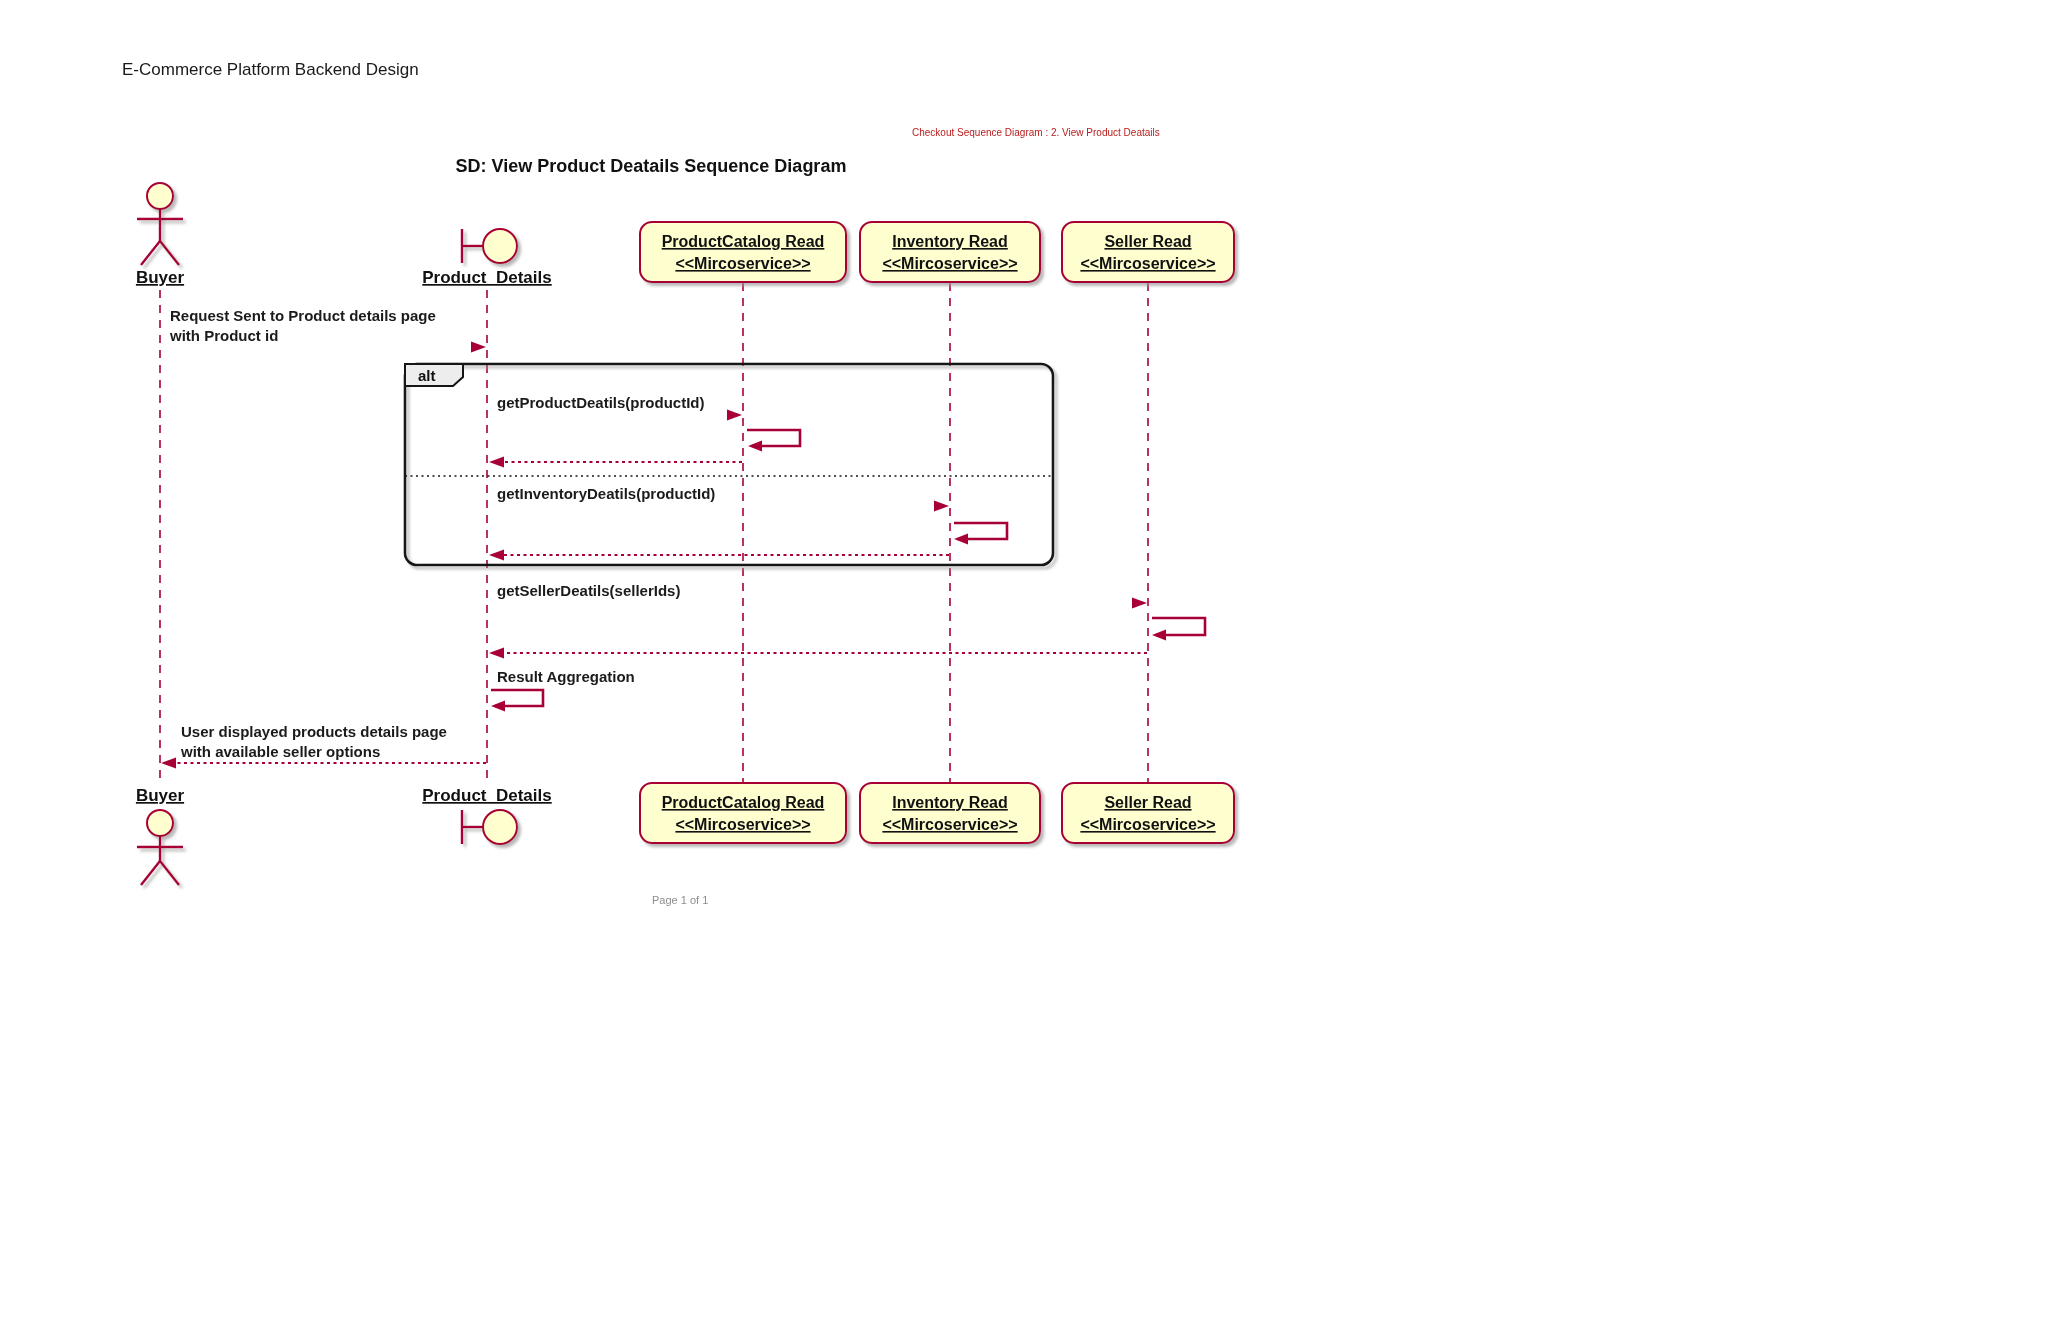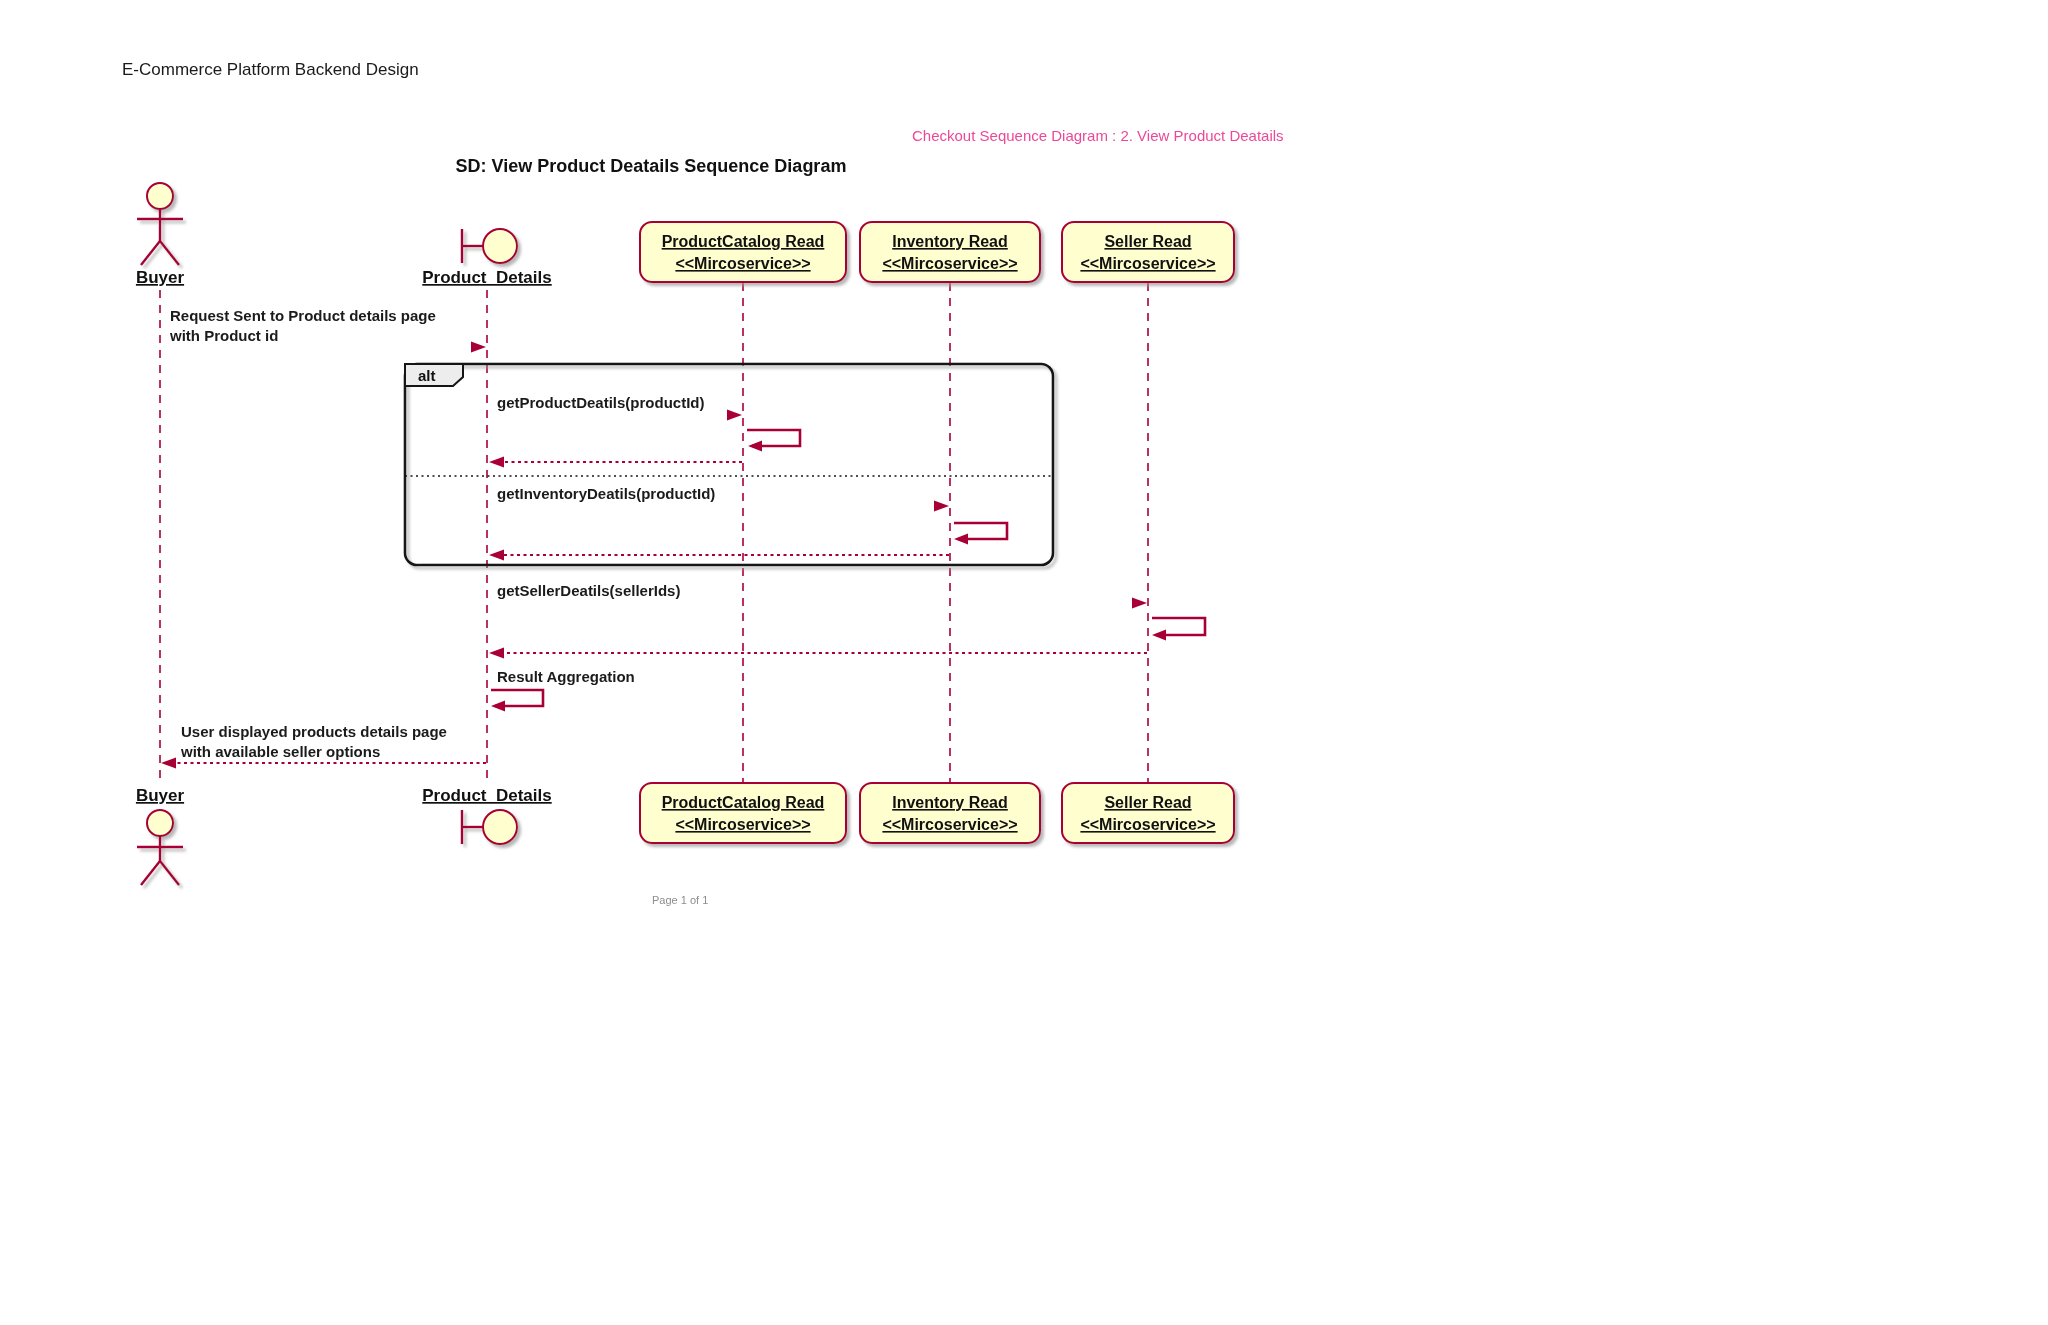--- a/index.html
+++ b/index.html
@@ -1,20 +1,20 @@
 <!DOCTYPE html>
 <html><head>
 <meta charset="utf-8">
 <style>
   html,body{margin:0;padding:0;background:#ffffff;}
   body{width:2048px;height:1325px;font-family:"Liberation Sans",sans-serif;}
   #screen{position:relative;width:2048px;height:997px;background:#ffffff;overflow:hidden;border-radius:25px;}
   .abs{position:absolute;}
   .page-title{left:122px;top:60px;font-size:17px;color:#1a1a1a;white-space:nowrap;}
-  .header-note{left:912px;top:127px;font-size:15px;color:#ec4899;white-space:nowrap;}
+  .header-note{left:912px;top:127px;font-size:10px;color:#b91c1c;white-space:nowrap;}
   .footer-note{left:652px;top:894px;font-size:11px;color:#8d8d8d;white-space:nowrap;}
   svg text{font-family:"Liberation Sans","DejaVu Sans",sans-serif;}
   .t-title{font-size:18px;font-weight:bold;fill:#111;}
   .t-pname{font-size:17px;font-weight:bold;fill:#111;text-decoration:underline;}
   .t-box{font-size:16px;font-weight:bold;fill:#111;text-decoration:underline;}
   .t-msg{font-size:15px;font-weight:bold;fill:#1b1b1b;}
   .t-alt{font-size:15px;font-weight:bold;fill:#111;}
   .shape{fill:#FEFECE;stroke:#A80036;stroke-width:2;}
   .fig{stroke:#A80036;stroke-width:2.4;fill:none;}
   .msgline{stroke:#A80036;stroke-width:2.6;fill:none;}

